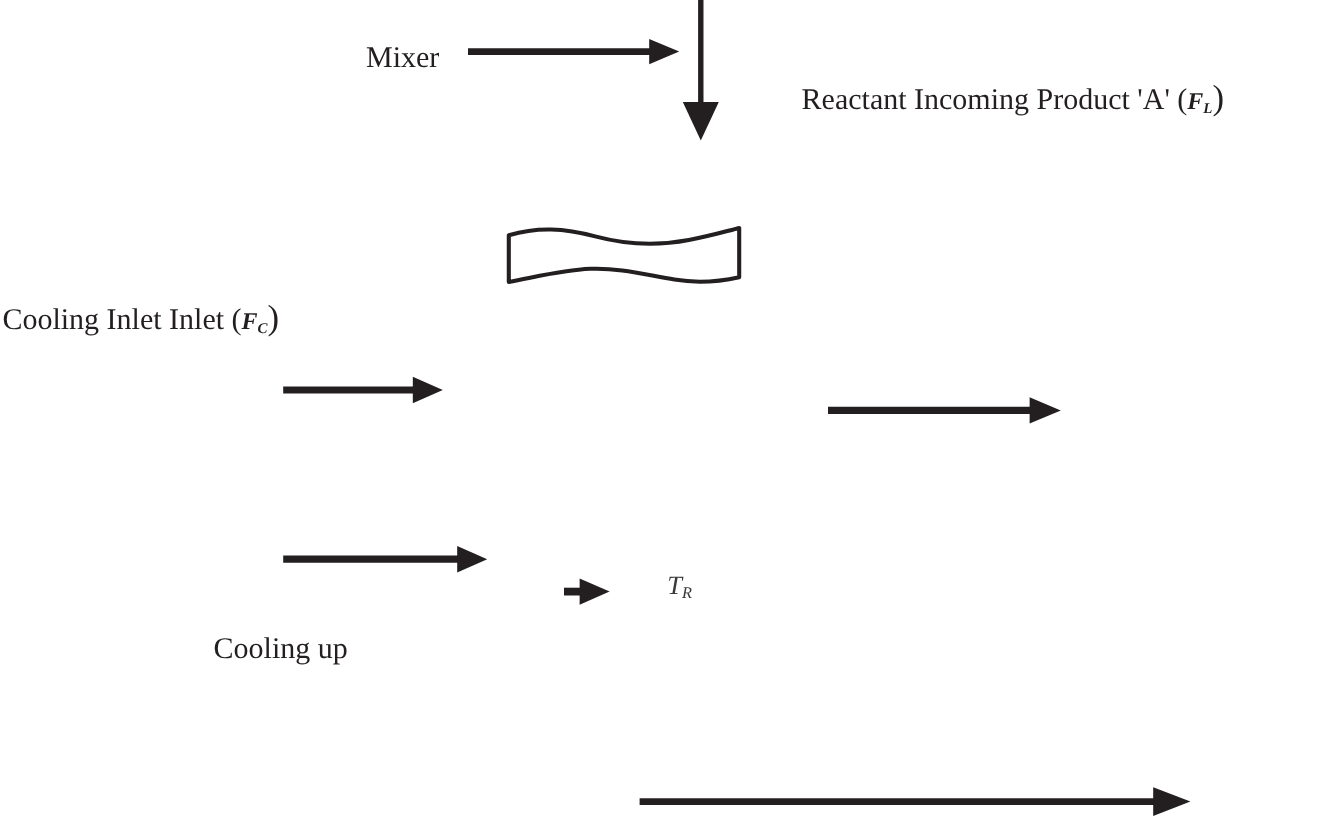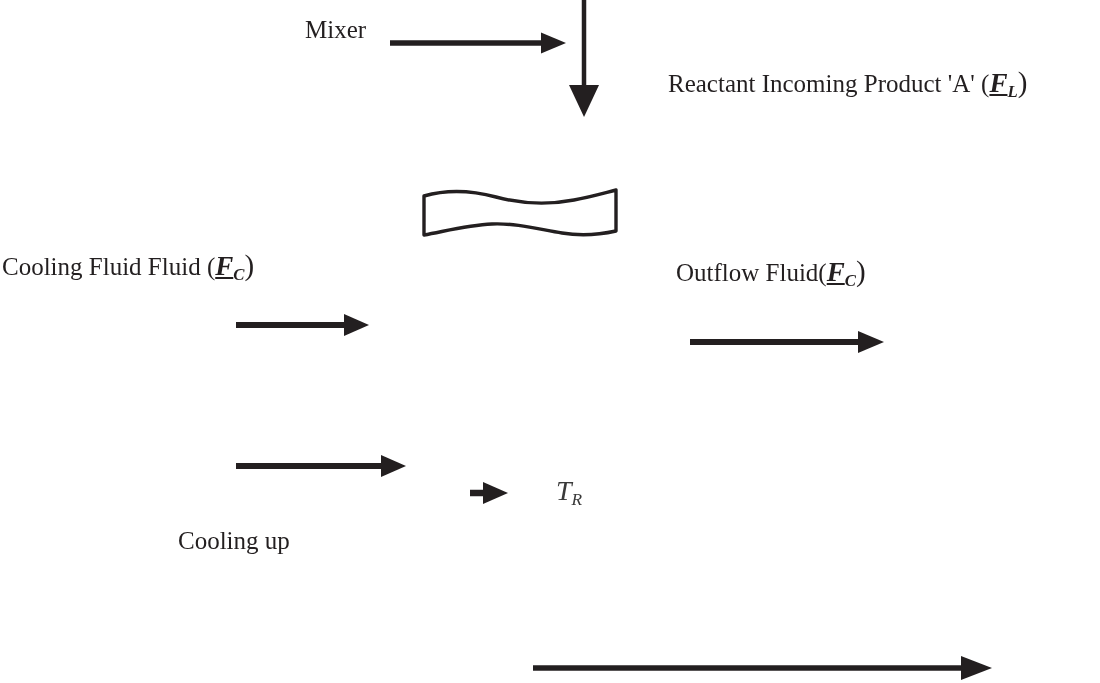--- a/index.html
+++ b/index.html
@@ -26,39 +26,38 @@
     white-space: nowrap;
     font-family: "Liberation Serif", "DejaVu Serif", serif;
     color: #231f20;
     line-height: 1;
   }
   .lbl-main { font-size: 25px; }
   .sym {
     font-family: "Liberation Serif", "DejaVu Serif", serif;
     font-style: italic;
     font-weight: bold;
-    font-size: 27px;
-    text-decoration: underline;
+    font-size: 20px;
   }
   .sym sub {
     font-style: italic;
     font-weight: bold;
     font-size: 0.62em;
     vertical-align: -0.28em;
   }
   .paren {
     font-size: 29px;
     font-style: normal;
     font-weight: normal;
   }
   .tr-sym {
     position: absolute;
     font-family: "Liberation Serif", "DejaVu Serif", serif;
     font-style: italic;
-    font-size: 28px;
+    font-size: 22px;
     color: #3a3a3a;
     line-height: 1;
   }
   .tr-sym sub {
     font-size: 0.62em;
     vertical-align: -0.26em;
     font-style: italic;
   }
   svg.layer {
     position: absolute;
@@ -118,26 +117,25 @@
       <polygon points="483,482 508,493 483,504" fill="#231f20"></polygon>
     </g>
 
     <g>
       <line x1="533" y1="668" x2="965" y2="668" stroke="#231f20" stroke-width="5.5" stroke-linecap="butt"></line>
       <polygon points="961,656 992,668 961,680" fill="#231f20"></polygon>
     </g>
 
   </svg>
 
-  <div class="lbl lbl-main" style="left:305px; top:17px;">Mixer</div>
+  <div class="lbl lbl-main" style="left:305px; top:36px;">Mixer</div>
 
   <div class="lbl lbl-main" style="left:668px; top:68px;"><span>Reactant Incoming Product 'A' (</span><span class="sym"><span>F</span><sub>L</sub></span><span class="paren">)</span></div>
 
-  <div class="lbl lbl-main" style="left:2px; top:251px;"><span>Cooling Fluid Fluid (</span><span class="sym"><span>F</span><sub>C</sub></span><span class="paren">)</span></div>
+  <div class="lbl lbl-main" style="left:2px; top:251px;"><span>Cooling Inlet Inlet (</span><span class="sym"><span>F</span><sub>C</sub></span><span class="paren">)</span></div>
 
-  <div class="lbl lbl-main" style="left:676px; top:257px;"><span>Outflow Fluid(</span><span class="sym"><span>F</span><sub>C</sub></span><span class="paren">)</span></div>
 
   <div class="tr-sym" style="left:556px; top:477px;"><span>T</span><sub>R</sub></div>
 
   <div class="lbl lbl-main" style="left:178px; top:528px;">Cooling up</div>
 
 
 </div>
 
 </body></html>

